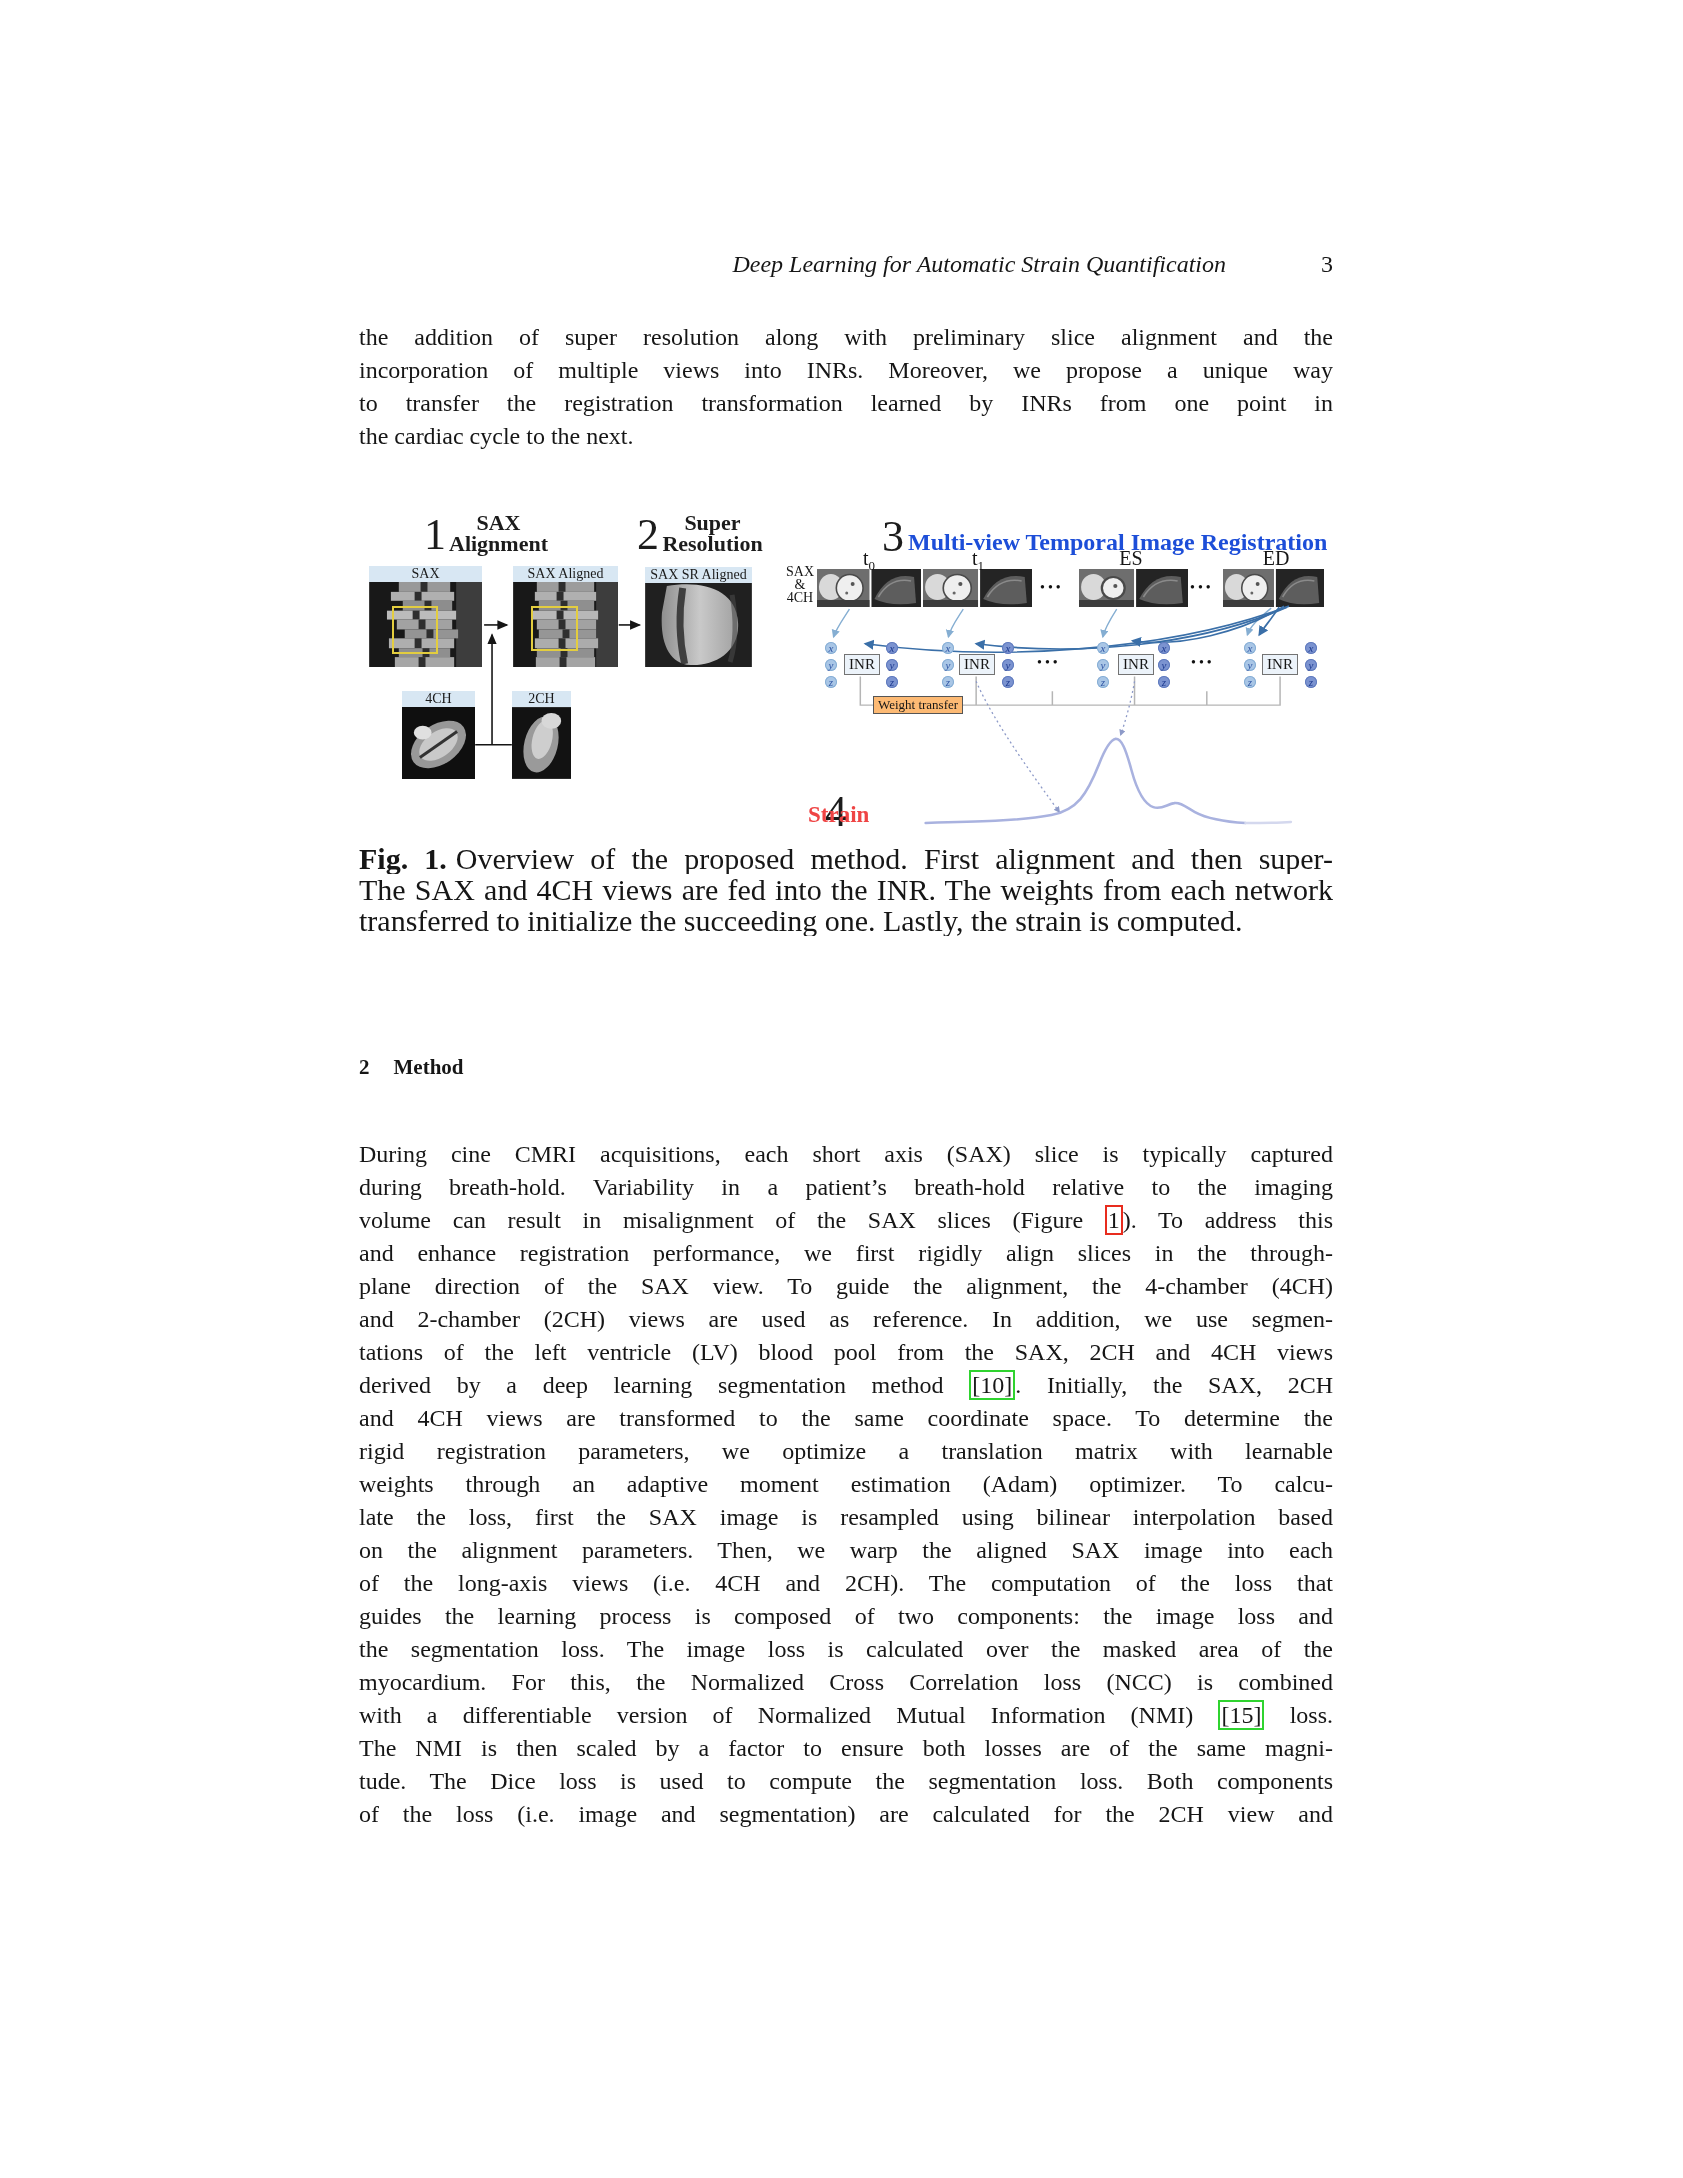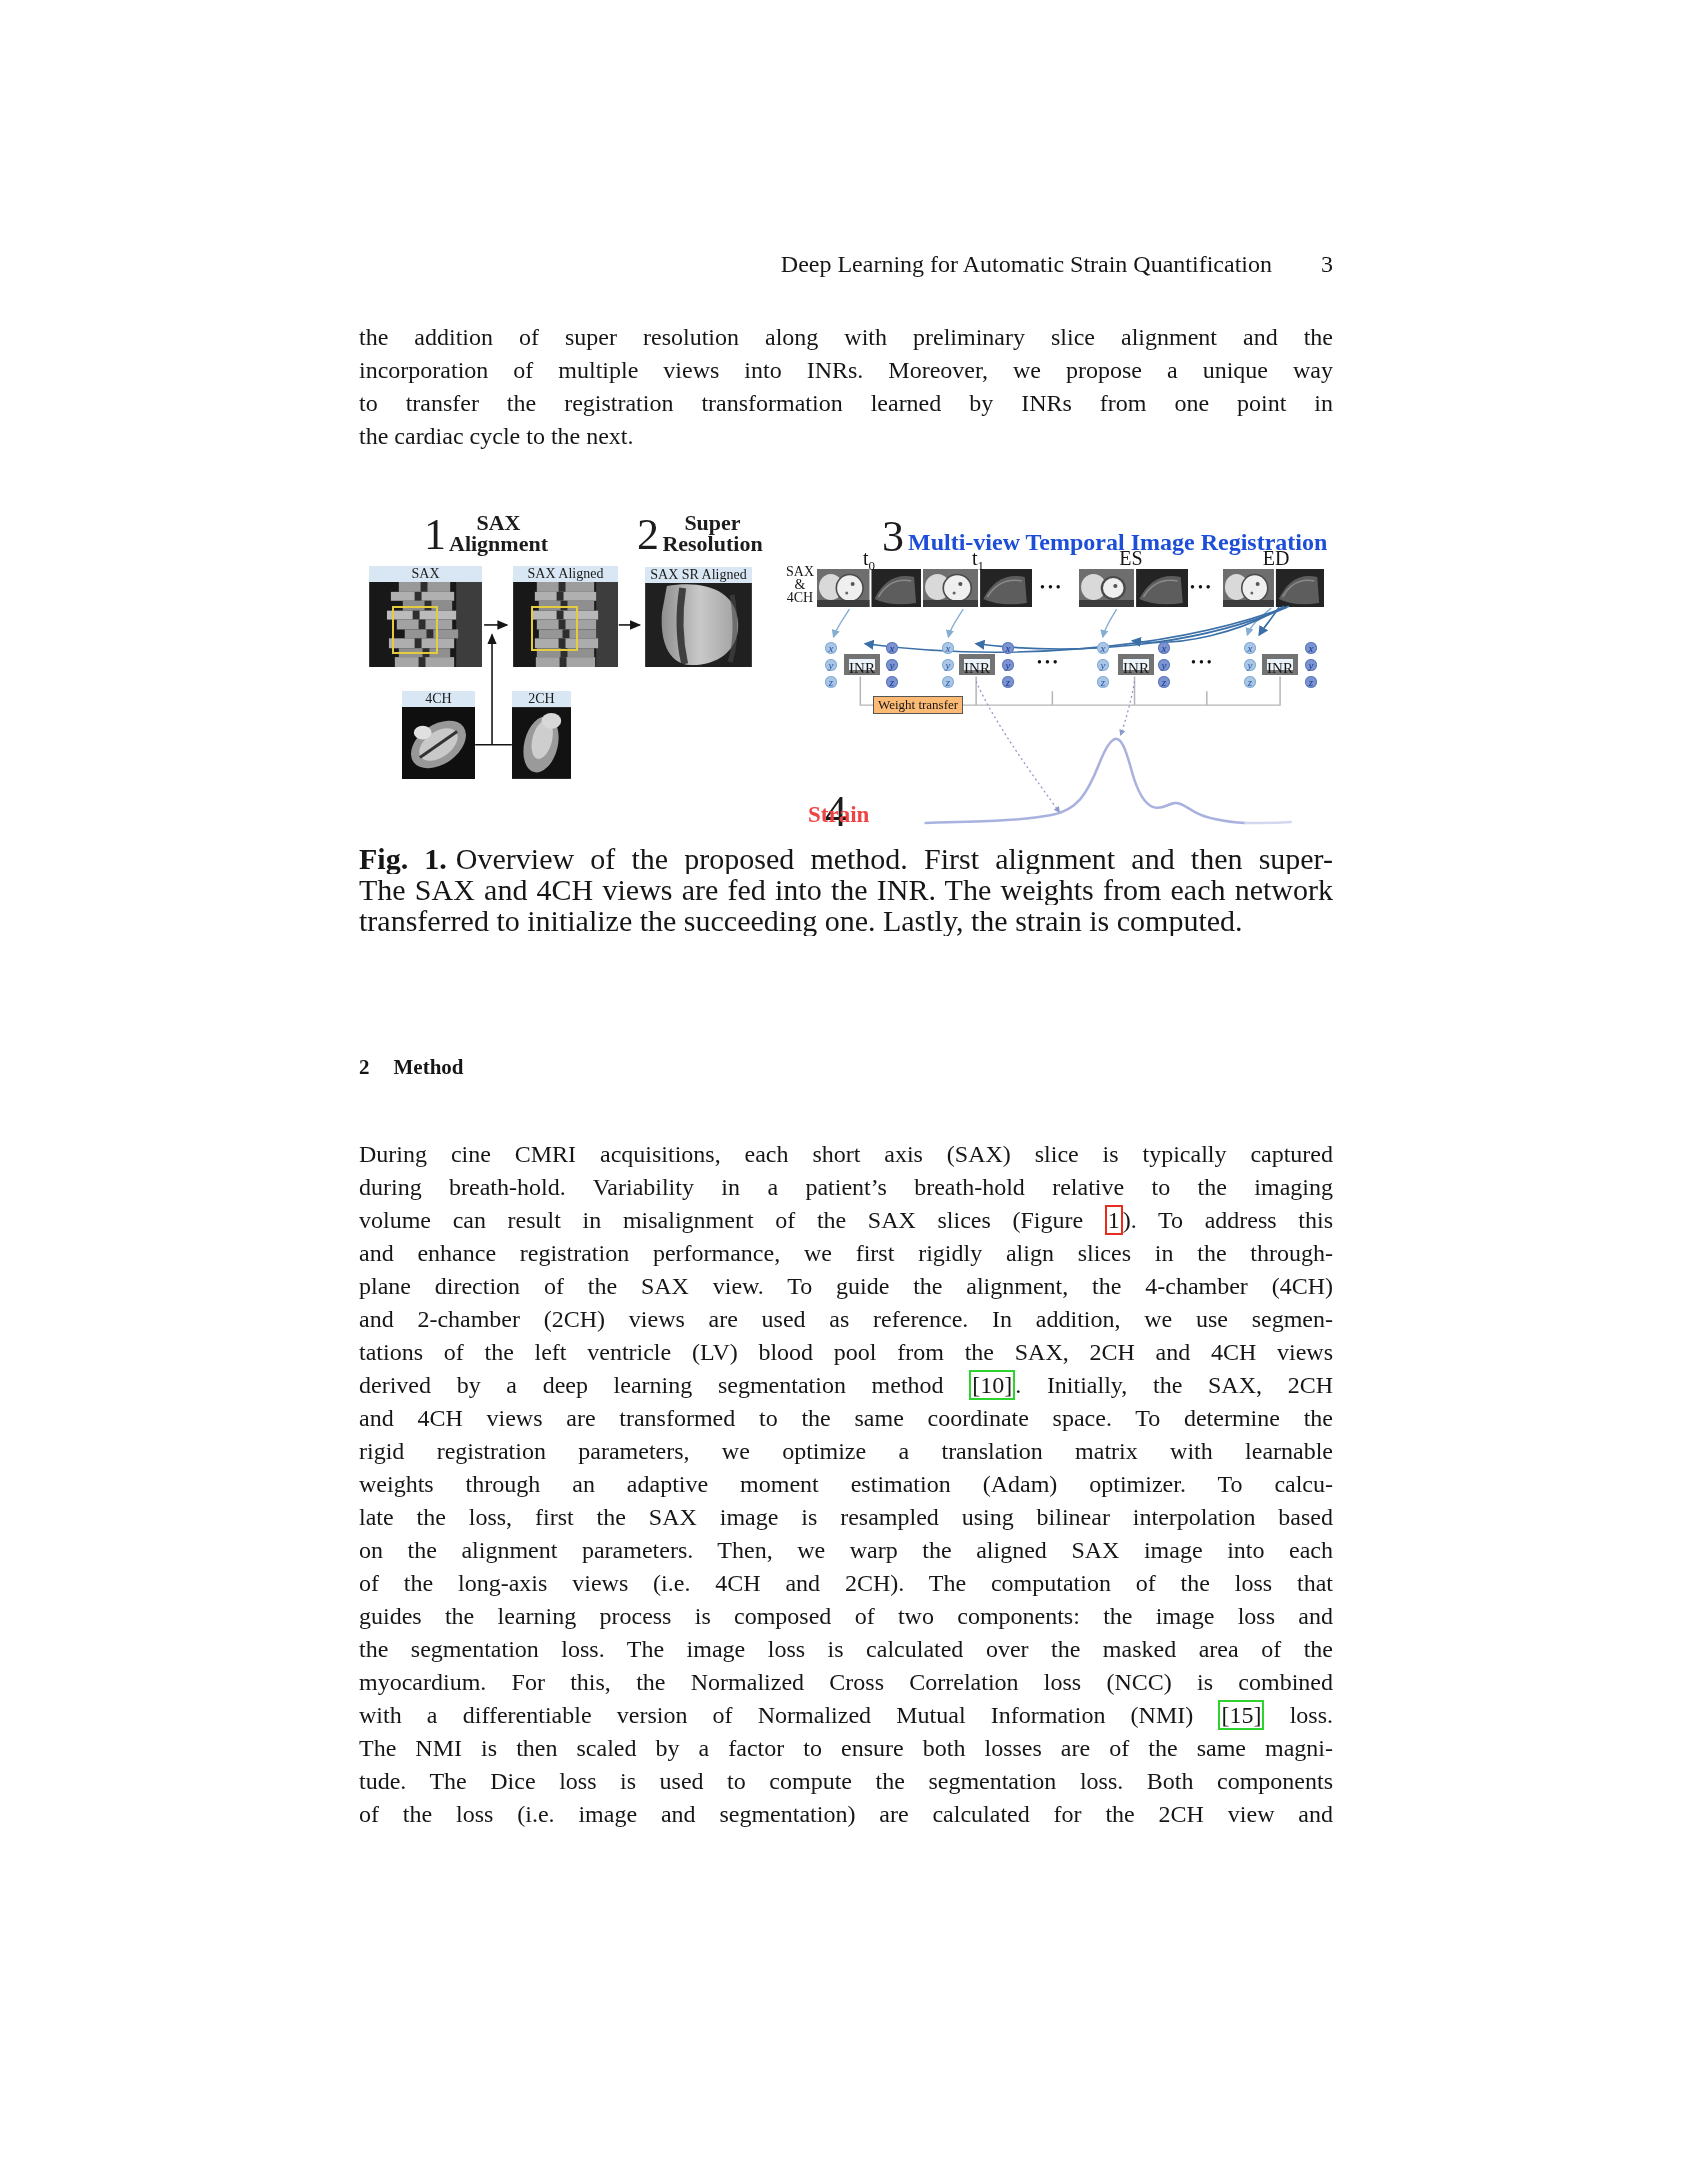--- a/index.html
+++ b/index.html
@@ -3,21 +3,21 @@
 <meta charset="utf-8">
 <style>
   html,body { margin:0; padding:0; background:#ffffff; }
   .page { position:relative; width:1683px; height:2178px; background:#fff;
           font-family:"Liberation Serif", serif; color:#161616; overflow:hidden; }
 
   
   .runhead { position:absolute; left:359px; top:251px; width:974px;
              display:flex; justify-content:flex-end; align-items:baseline;
              font-size:24px; }
-  .rh-title { margin-right:49px; }
+  .rh-title { margin-right:95px;font-style:italic; }
 
   
   .textblock { position:absolute; left:359px; width:974px; }
   .jline { text-align:justify; text-align-last:justify; overflow:hidden; white-space:normal; }
   .jline.last { text-align-last:left; }
   .para .jline { height:33px; line-height:33px; font-size:24px; }
   .cap .jline  { height:31px; line-height:31px; font-size:30px; }
   .jline .b { font-weight:bold; padding-right:9px; }
   .refbox { border:2px solid; padding:0 1px; }
   .refbox.red { border-color:#e82c1e; }
@@ -44,21 +44,21 @@
   .sax4ch { position:absolute; left:781px; top:70px; width:38px; text-align:center;
             font-size:14px; line-height:13px; z-index:3; }
   .figsvg { position:absolute; left:0; top:0; z-index:2; pointer-events:none; }
   .nodecol { position:absolute; width:12px; top:147px; z-index:3; }
   .node { width:12px; height:12px; border-radius:50%; margin-bottom:5px;
           font-style:italic; font-size:11px; line-height:12px; text-align:center;
           font-family:"Liberation Serif", serif; }
   .in .node { background:#a9c6e6; color:#2e54a3; box-shadow:inset 0 0 0 1px #85add4; }
   .out .node { background:#7b93d0; color:#1d3a8f; box-shadow:inset 0 0 0 1px #5f7abd; }
   .inrbox { position:absolute; top:159px; width:36px; height:21px; background:#ecf3fa;
-            border:5px solid #737373; font-size:15px; line-height:19px; text-align:center; z-index:3; }
+            border:1px solid #737373; font-size:15px; line-height:19px; text-align:center; z-index:3; }
   .wbox { position:absolute; left:873px; top:201px; width:90px; height:18px; background:#fdba74;
           border:1px solid #555; font-size:13px; line-height:16px; text-align:center; z-index:3; }
   .dots { position:absolute; font-size:14px; letter-spacing:3px; color:#111; z-index:3; }
   .strainlbl { position:absolute; left:808px; top:307px; font-size:23px; font-weight:bold; color:#ef4444; }
 </style>
 </head>
 <body>
 
 <div class="page">
 

